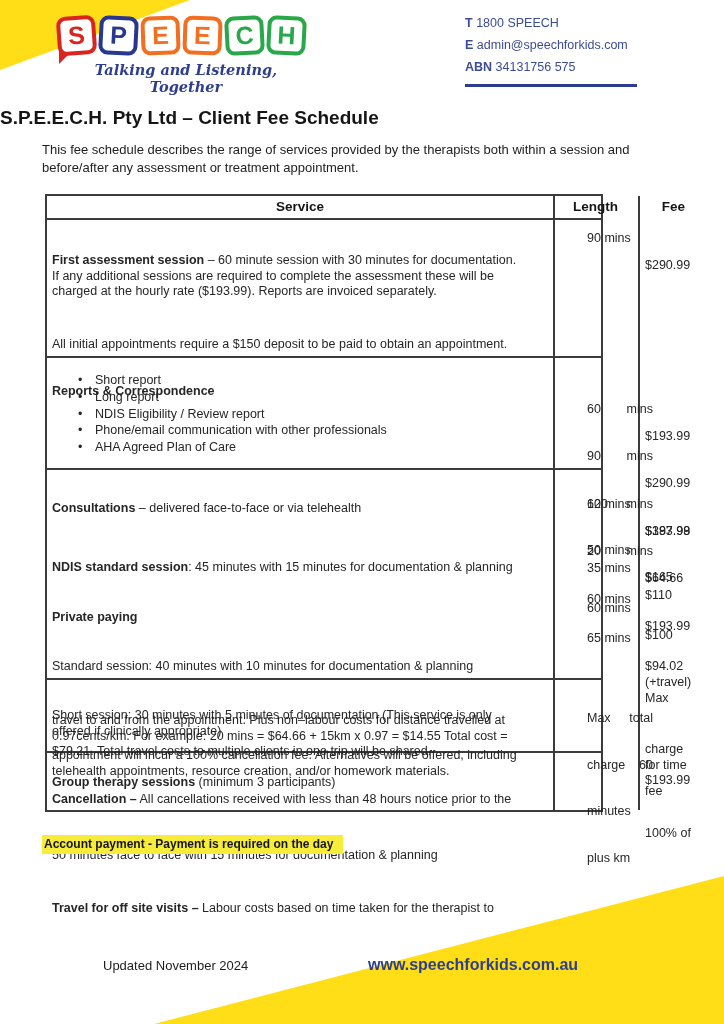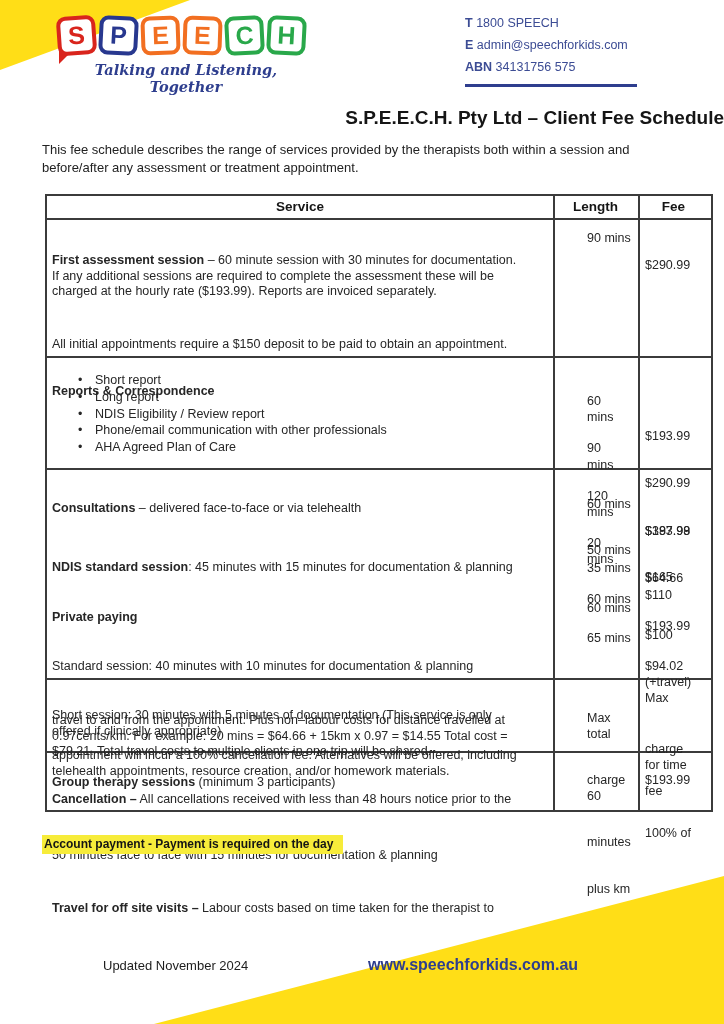--- a/index.html
+++ b/index.html
@@ -27,46 +27,46 @@
              border-top:13px solid #d9251d;border-right:13px solid transparent;}
   .tagline{position:absolute;left:62px;top:61px;width:248px;text-align:center;
            font-family:"DejaVu Serif","Liberation Serif",serif;font-style:italic;
            font-weight:bold;font-size:14.5px;color:#2e3e8e;}
 
   
   .contact{position:absolute;left:465px;top:12px;font-size:12.5px;line-height:22px;color:#3c4c94;}
   .contact b{font-weight:bold;}
   .contact-rule{position:absolute;left:465px;top:84px;width:172px;height:3px;background:#2e3e8e;}
 
-  .title{position:absolute;left:0;top:107px;width:724px;text-align:right;
+  .title{position:absolute;left:0;top:107px;width:724px;text-align:left;
          font-size:19px;font-weight:bold;color:#151515;}
   .intro{position:absolute;left:42px;top:141px;font-size:13px;line-height:18px;
          white-space:pre;color:#222;}
 
   
-  .table{position:absolute;left:45px;top:194px;width:668px;height:618px;
+  .table{position:absolute;left:45px;top:194px;width:558px;height:618px;
          border:2px solid #3b3b3b;box-sizing:border-box;}
   .vline,.hline{position:absolute;background:#3b3b3b;}
   .vline{width:1.5px;top:0;height:100%;}
   .v1{left:506px;} .v2{left:591px;}
   .hline{height:1.5px;left:0;width:100%;}
   .h1{top:22px;} .h2{top:160px;} .h3{top:272px;} .h4{top:482px;} .h5{top:555px;}
 
   .th{position:absolute;top:3px;text-align:center;font-weight:bold;font-size:13.5px;color:#151515;}
   .th-s{left:0;width:506px;} .th-l{left:506px;width:85px;} .th-f{left:591px;width:71px;}
 
   
   .t{position:absolute;font-size:12.5px;line-height:15.5px;white-space:pre;}
   .svc{left:5px;width:500px;}
   .len{left:540px;width:66px;}
   .fee{left:598px;width:62px;margin-top:27px;}
   .b{font-weight:bold;}
   .m1{margin-top:1px;}.m2{margin-top:2.5px;}.m4{margin-top:4px;}.m4h{margin-top:4.5px;}
   .m6{margin-top:6px;}.m11{margin-top:11.5px;}.m12{margin-top:12px;}.m13{margin-top:4px;}
-  .jrow{display:flex;justify-content:center;flex-direction:column;}
+  .jrow{display:flex;justify-content:space-between;}
   .lh16 > *{line-height:16.4px;}
   .lh16 .jrow{height:16.4px;align-items:flex-start;}
 
   .bullets{position:absolute;left:5px;top:176px;width:500px;}
   .bullet{position:relative;padding-left:43px;line-height:16.8px;font-size:12.5px;}
   .bullet::before{content:"\2022";position:absolute;left:26px;}
 
   
   .note{position:absolute;left:42px;top:835px;background:#f7ec3a;font-weight:bold;
         font-size:12px;padding:2px 10px 3px 2px;color:#151515;}

